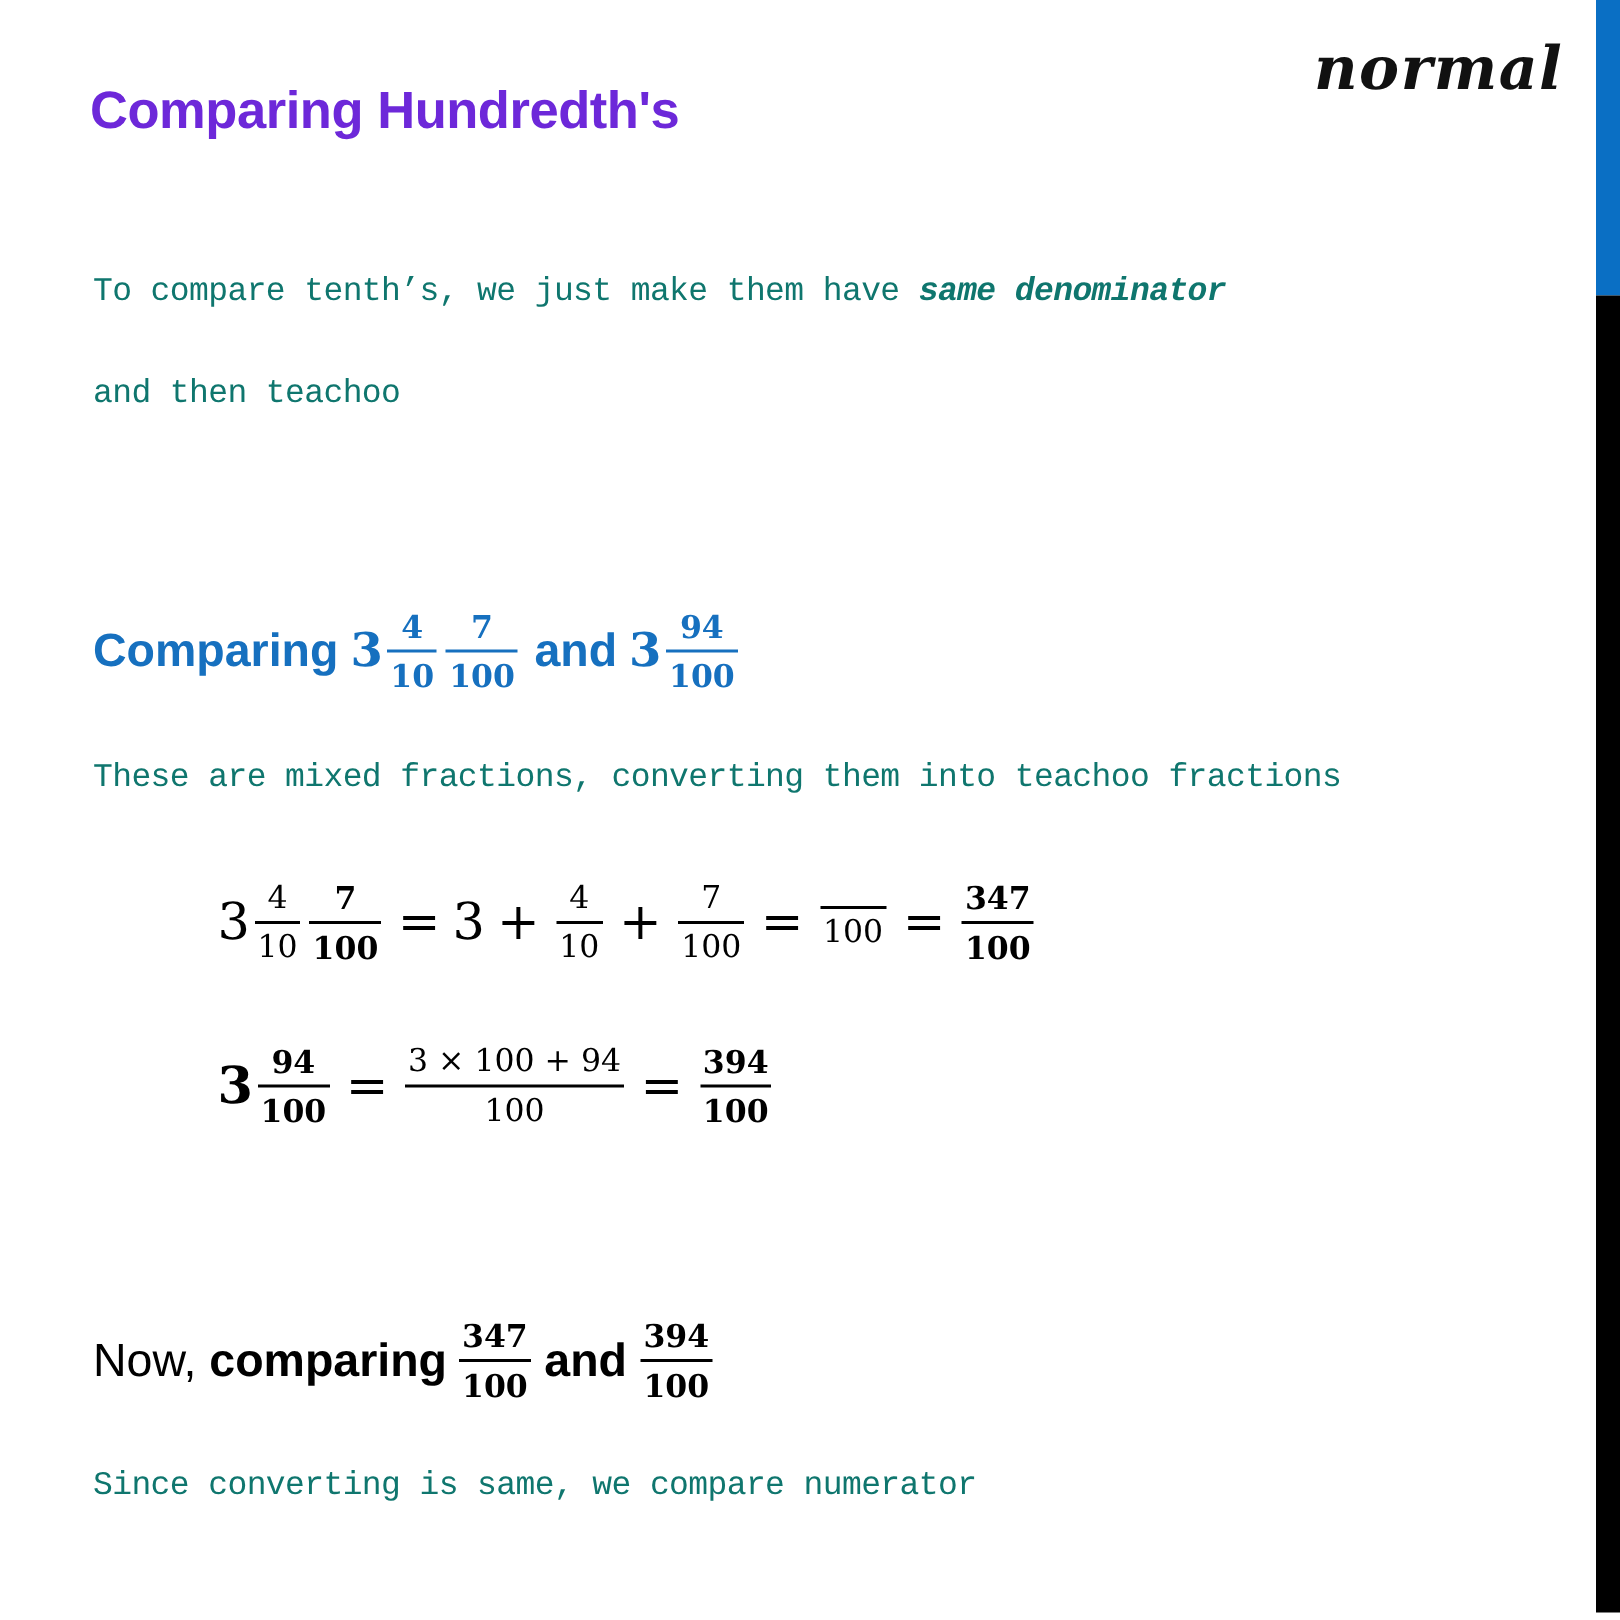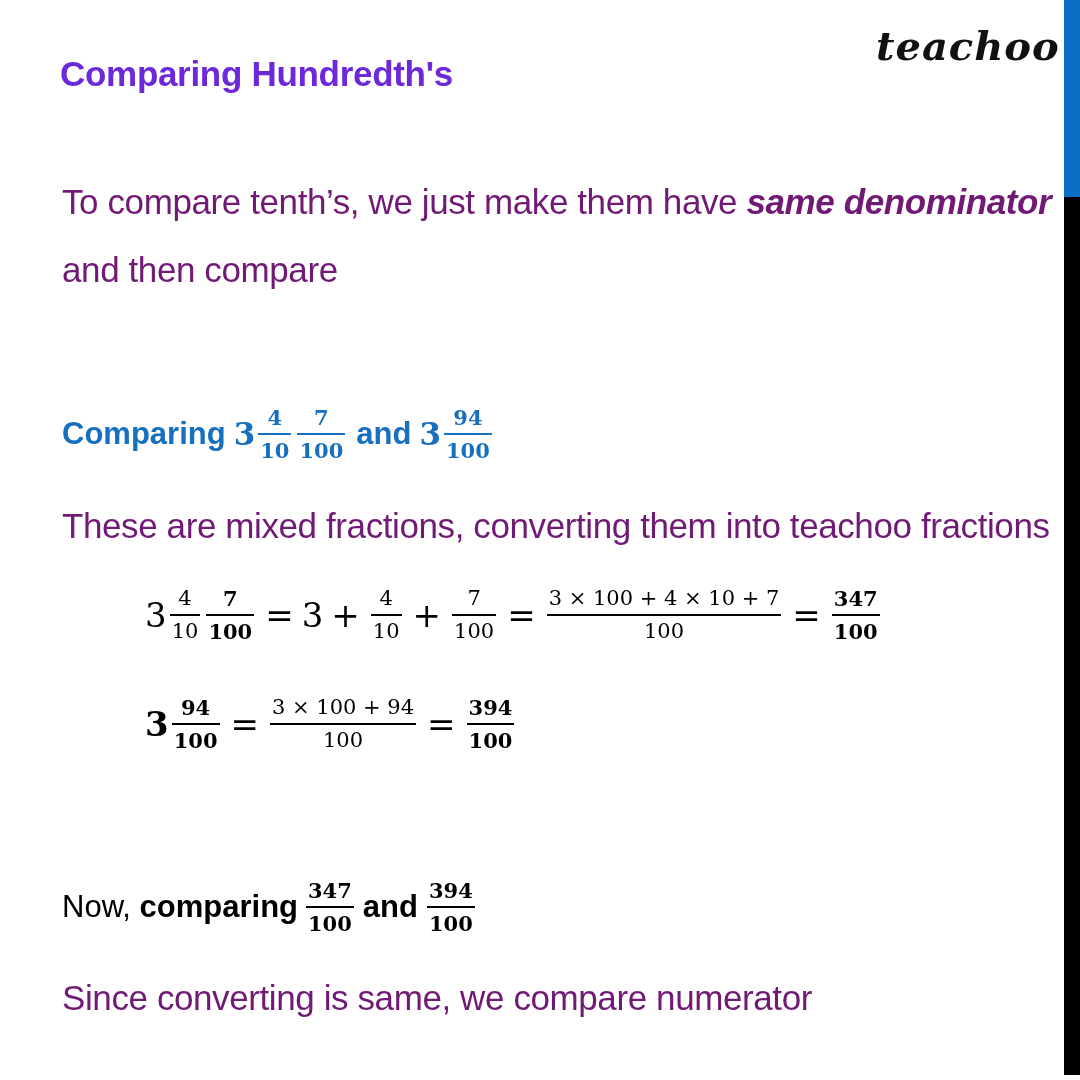--- a/index.html
+++ b/index.html
@@ -12,21 +12,21 @@
     .logo {
       position: absolute; left: 876px; top: 22px;
       font-family: "DejaVu Serif", serif; font-style: italic; font-weight: bold;
       font-size: 40px; letter-spacing: 1px; color: #111;
     }
     .title {
       position: absolute; left: 60px; top: 54px;
       font-size: 35px; font-weight: bold; color: #6d28d9; letter-spacing: -0.3px;
     }
     .para {
-      position: absolute; left: 62px; font-size: 35px; letter-spacing: -0.4px; color: #701a75; white-space: nowrap;
+      position: absolute; left: 62px; font-size: 22px; letter-spacing: -0.4px; color: #0f766e; white-space: nowrap; font-family: Liberation Mono, monospace;
     }
     .para b i, .em { font-weight: bold; font-style: italic; }
     .blue-head {
       position: absolute; left: 62px; top: 407px; font-size: 31px; font-weight: bold; color: #1670bf;
       display: flex; align-items: center; white-space: nowrap;
     }
     .row { display: flex; align-items: center; white-space: nowrap; }
     .frac { display: inline-flex; flex-direction: column; align-items: center; margin: 0 3px; line-height: 1; }
     .frac .num, .frac .den { font-family: "DejaVu Serif", serif; padding: 0 2px; }
     .frac .bar { height: 2px; align-self: stretch; background: currentColor; margin: 5px 0 5px 0; }
@@ -40,28 +40,28 @@
     .eq2 { position: absolute; left: 145px; top: 697px; }
     .now { position: absolute; left: 62px; top: 880px; font-size: 31px; align-items: center; }
     .now b { font-weight: bold; }
   </style>
 </head>
 <body>
 
 <div class="side-bar-blue"></div>
 <div class="side-bar-black"></div>
 
-<div class="logo">teachoo</div>
+<div class="logo">normal</div>
 
 <div class="title">Comparing Hundredth's</div>
 
 <div class="para" style="top:182px;">
   <span>To compare tenth’s, we just make them have </span><span class="em">same denominator</span>
 </div>
-<div class="para" style="top:250px;">and then compare</div>
+<div class="para" style="top:250px;">and then teachoo</div>
 
 <div class="blue-head">
   <span>Comparing</span>
   <span class="serif" style="margin-left:8px;">3</span>
   <span class="frac f-blue">
     <span class="num">4</span>
     <span class="bar"></span>
     <span class="den">10</span>
   </span>
   <span class="frac f-blue">
@@ -101,21 +101,20 @@
     <span class="den">10</span>
   </span>
   <span class="op">+</span>
   <span class="frac f-norm">
     <span class="num">7</span>
     <span class="bar"></span>
     <span class="den">100</span>
   </span>
   <span class="op">=</span>
   <span class="frac f-norm">
-    <span class="num">3 × 100 + 4 × 10 + 7</span>
     <span class="bar"></span>
     <span class="den">100</span>
   </span>
   <span class="op">=</span>
   <span class="frac f-bold">
     <span class="num">347</span>
     <span class="bar"></span>
     <span class="den">100</span>
   </span>
 </div>

